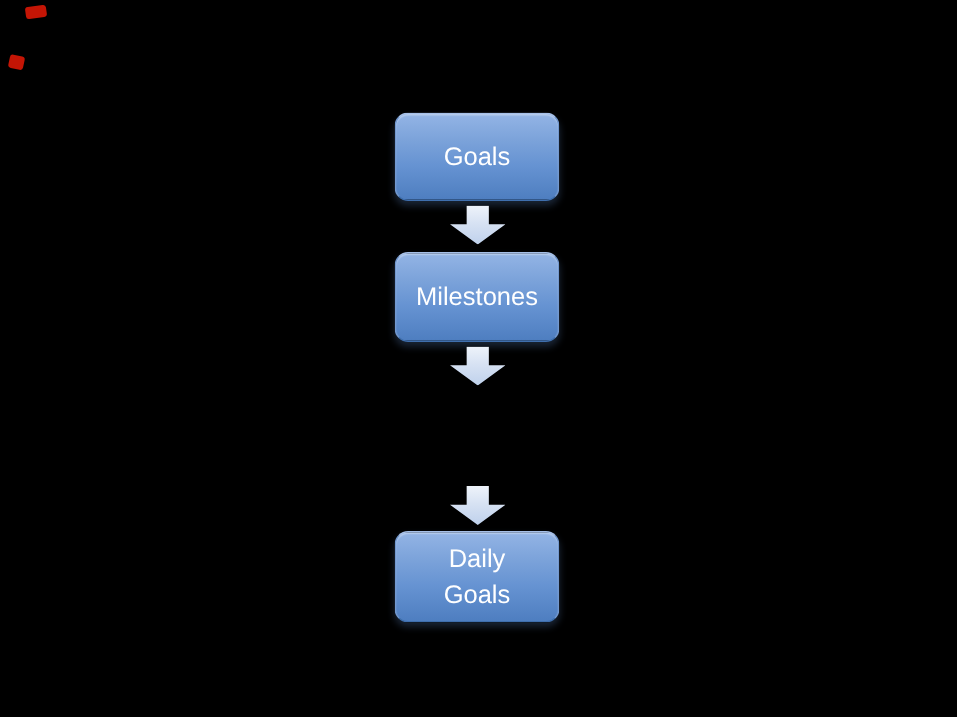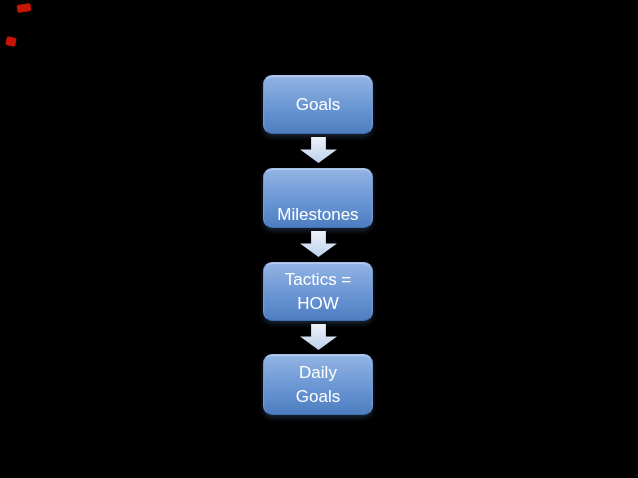--- a/index.html
+++ b/index.html
@@ -30,21 +30,21 @@
     color: #ffffff;
     font-size: 17px;
     line-height: 24px;
     display: flex;
     flex-direction: column;
     align-items: center;
     justify-content: center;
     text-align: center;
   }
   .box-goals      { top: 75px;  height: 59px; }
-  .box-milestones { top: 168px; height: 60px; justify-content: flex-end; }
+  .box-milestones { top: 168px; height: 60px; }
   .box-tactics    { top: 262px; height: 59px; }
   .box-daily      { top: 354px; height: 61px; }
 
   
   .flow-arrow {
     position: absolute;
     left: 300px;
     width: 37px;
     height: 26px;
     background: linear-gradient(180deg, #eef3fa 0%, #d7e2f3 45%, #bfd1ec 100%);
@@ -76,24 +76,20 @@
   </div>
 
   <div class="flow-arrow arrow-1"></div>
 
   <div class="flow-box box-milestones">
     <span>Milestones</span>
   </div>
 
   <div class="flow-arrow arrow-2"></div>
 
-  <div class="flow-box box-tactics">
-    <span>Tactics =</span>
-    <span>HOW</span>
-  </div>
 
   <div class="flow-arrow arrow-3"></div>
 
   <div class="flow-box box-daily">
     <span>Daily</span>
     <span>Goals</span>
   </div>
 
 </div>
 

